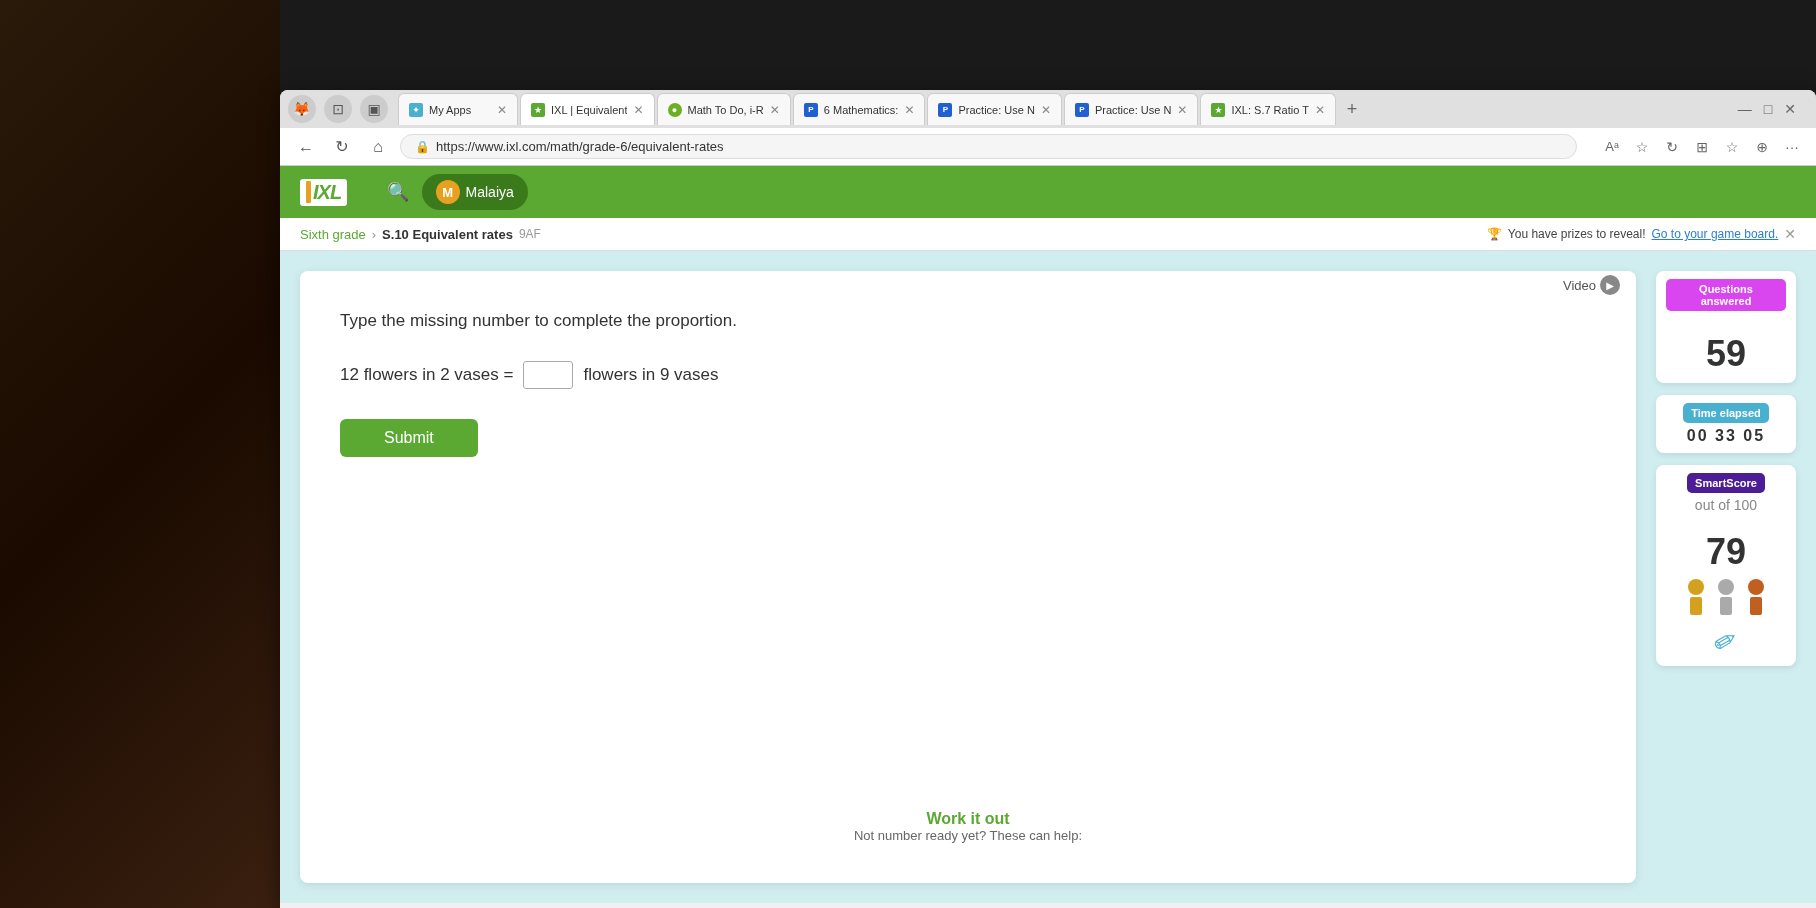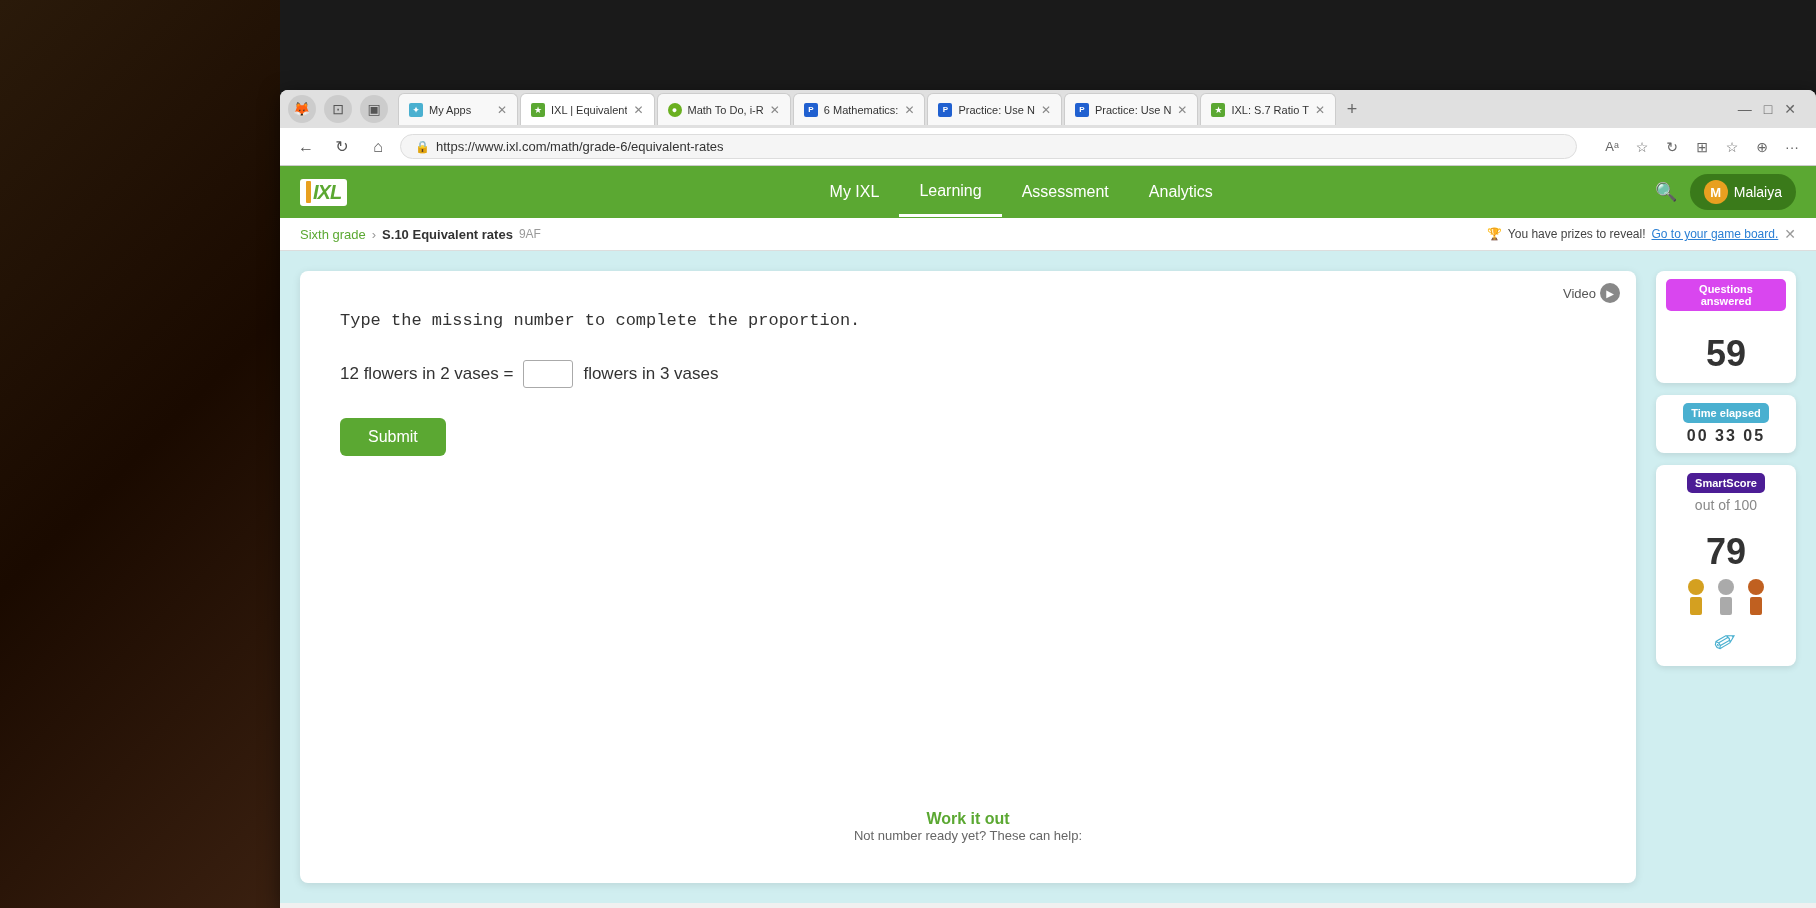--- a/index.html
+++ b/index.html
@@ -343,21 +343,21 @@
       background: #fff;
       border-radius: 8px;
       flex: 1;
       padding: 30px 40px;
       position: relative;
       box-shadow: 0 2px 8px rgba(0,0,0,0.1);
     }
 
     .video-link {
       position: absolute;
-      top: 12px;
+      top: 4px;
       right: 16px;
       display: flex;
       align-items: center;
       gap: 4px;
       font-size: 13px;
       color: #555;
       cursor: pointer;
     }
 
     .video-icon {
@@ -370,21 +370,20 @@
       justify-content: center;
       color: #fff;
       font-size: 10px;
     }
 
     .question-text {
       font-size: 17px;
       color: #333;
       margin-bottom: 30px;
       margin-top: 10px;
-      font-family: Liberation Mono, monospace;
     }
 
     .proportion-line {
       display: flex;
       align-items: center;
       gap: 10px;
       font-size: 17px;
       color: #333;
       margin-bottom: 30px;
     }
@@ -397,21 +396,21 @@
       padding: 0 6px;
       font-size: 16px;
       text-align: center;
     }
 
     .submit-btn {
       background: #5ba832;
       color: #fff;
       border: none;
       border-radius: 6px;
-      padding: 10px 28px;
+      padding: 10px 44px;
       font-size: 16px;
       cursor: pointer;
       font-weight: 500;
     }
 
     .work-it-out {
       position: absolute;
       bottom: 40px;
       left: 50%;
       transform: translateX(-50%);
@@ -628,26 +627,20 @@
   <div class="ixl-page">
 
     <div class="ixl-header">
       <div class="ixl-logo">
         <div class="logo-box">
           <div class="logo-bar"></div>
           <span class="logo-text">IXL</span>
         </div>
       </div>
 
-      <nav class="ixl-nav">
-        <a class="nav-item">My IXL</a>
-        <a class="nav-item active">Learning</a>
-        <a class="nav-item">Assessment</a>
-        <a class="nav-item">Analytics</a>
-      </nav>
 
       <div class="nav-search">🔍</div>
       <div class="nav-user">
         <div class="user-avatar">
           <span>M</span>
         </div>
         <span>Malaiya</span>
       </div>
     </div>
 
@@ -672,21 +665,21 @@
         <div class="video-link">
           <span>Video</span>
           <div class="video-icon">▶</div>
         </div>
 
         <p class="question-text">Type the missing number to complete the proportion.</p>
 
         <div class="proportion-line">
           <span>12 flowers in 2 vases =</span>
           <input class="answer-input" type="text" style="">
-          <span>flowers in 3 vases</span>
+          <span>flowers in 9 vases</span>
         </div>
 
         <button class="submit-btn">Submit</button>
 
         <div class="work-it-out">
           <div><a class="work-link">Work it out</a></div>
           <div class="work-sub">Not number ready yet? These can help:</div>
         </div>
       </div>
 

